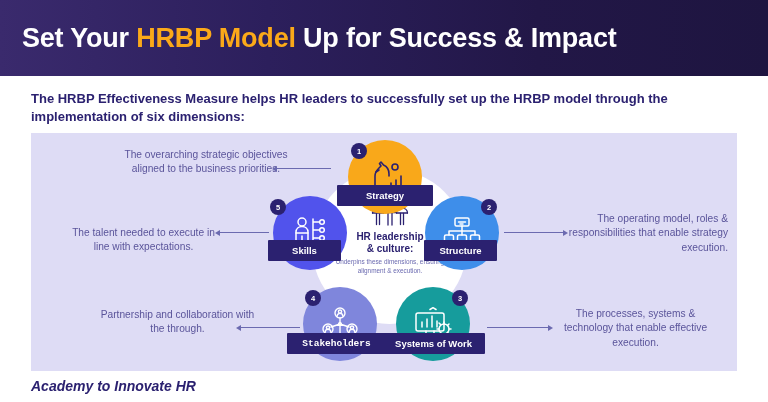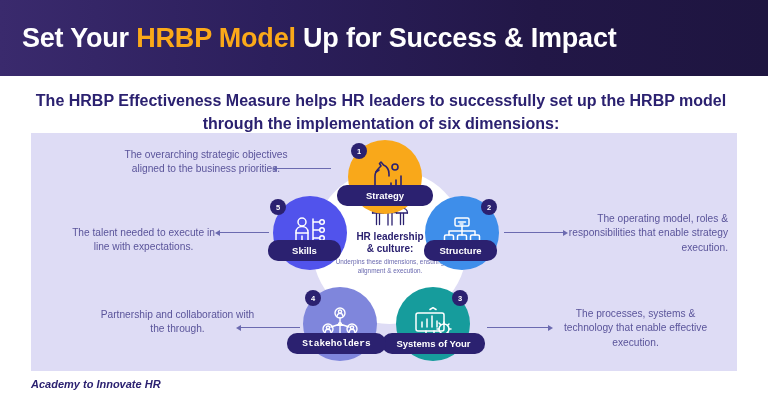--- a/index.html
+++ b/index.html
@@ -20,21 +20,21 @@
   .header-title {
     margin-left: 22px;
     font-size: 27px; font-weight: bold; color: #ffffff;
     letter-spacing: -0.2px; white-space: nowrap;
   }
   .header-title .hl { color: #FBA919; }
 
   
   .subtitle {
     position: absolute; left: 31px; top: 90px; width: 700px;
-    font-size: 16px; font-weight: bold; color: #2b2170; line-height: 1.42; text-align: center;
+    font-size: 13px; font-weight: bold; color: #2b2170; line-height: 1.42;
   }
 
   
   .panel {
     position: absolute; left: 31px; top: 133px;
     width: 706px; height: 238px;
     background: #dedcf5;
   }
 
   
@@ -72,21 +72,21 @@
     font-size: 7.5px; font-weight: bold;
     display: flex; align-items: center; justify-content: center;
   }
   .b1 { left: 351px; top: 143px; }
   .b2 { left: 481px; top: 199px; }
   .b3 { left: 452px; top: 290px; }
   .b4 { left: 305px; top: 290px; }
   .b5 { left: 270px; top: 199px; }
 
   .pill {
-    position: absolute; height: 21px; border-radius: 10px;
+    position: absolute; height: 21px; border-radius: 1px;
     background: #2b2170; color: #ffffff;
     font-size: 9.5px; font-weight: bold;
     display: flex; align-items: center; justify-content: center;
     padding: 0 12px; white-space: nowrap;
   }
   .p1 { left: 337px; top: 185px; width: 96px; }
   .p2 { left: 424px; top: 240px; width: 73px; }
   .p3 { left: 382px; top: 333px; width: 103px; }
   .p4 { left: 287px; top: 333px; width: 99px; font-family: Liberation Mono, monospace; }
   .p5 { left: 268px; top: 240px; width: 73px; }
@@ -110,21 +110,21 @@
 
   .a1 { left: 276px; top: 168px; width: 55px; }
   .a5 { left: 219px; top: 232px; width: 50px; }
   .a4 { left: 240px; top: 327px; width: 60px; }
   .a2 { left: 504px; top: 232px; width: 60px; }
   .a3 { left: 487px; top: 327px; width: 62px; }
 
   
   .footer {
     position: absolute; left: 31px; top: 378px;
-    font-size: 11px; font-style: italic; font-weight: bold; color: #2b2170;
+    font-size: 14px; font-style: italic; font-weight: bold; color: #2b2170;
   }
 </style>
 </head>
 <body>
 
 <div class="slide">
 
   <div class="header">
     <div class="header-title"><span>Set Your </span><span class="hl">HRBP Model</span><span> Up for Success &amp; Impact</span></div>
   </div>
@@ -190,21 +190,21 @@
         <path d="M17 2.5l3-1.8 3 1.8"></path>
         <rect x="3" y="6" width="28" height="18" rx="2"></rect>
         <path d="M9 20v-5M14 20v-8M19 20v-11M24 20v-6"></path>
         <path d="M13 24v4M21 24v4M9 28h16"></path>
         <circle cx="31" cy="22" r="5"></circle>
         <path d="M31 17v-2M31 29v-2M36 22h2M24 22h2M34.6 18.4l1.4-1.4M26 28l1.4-1.4M34.6 25.6l1.4 1.4M26 16l1.4 1.4"></path>
       </g>
     </svg>
   </div>
   <div class="badge b3">3</div>
-  <div class="pill p3">Systems of Your</div>
+  <div class="pill p3">Systems of Work</div>
 
   <div class="node n4">
     <svg width="38" height="34" viewBox="0 0 38 34">
       <g fill="none" stroke="#ffffff" stroke-width="1.4" stroke-linecap="round" stroke-linejoin="round">
         <circle cx="19" cy="6" r="5"></circle>
         <circle cx="19" cy="4.6" r="1.6"></circle>
         <path d="M16.2 9c0-1.6 1.3-2.6 2.8-2.6S21.8 7.4 21.8 9"></path>
         <circle cx="7" cy="22" r="5"></circle>
         <circle cx="7" cy="20.6" r="1.6"></circle>
         <path d="M4.2 25c0-1.6 1.3-2.6 2.8-2.6S9.8 23.4 9.8 25"></path>

